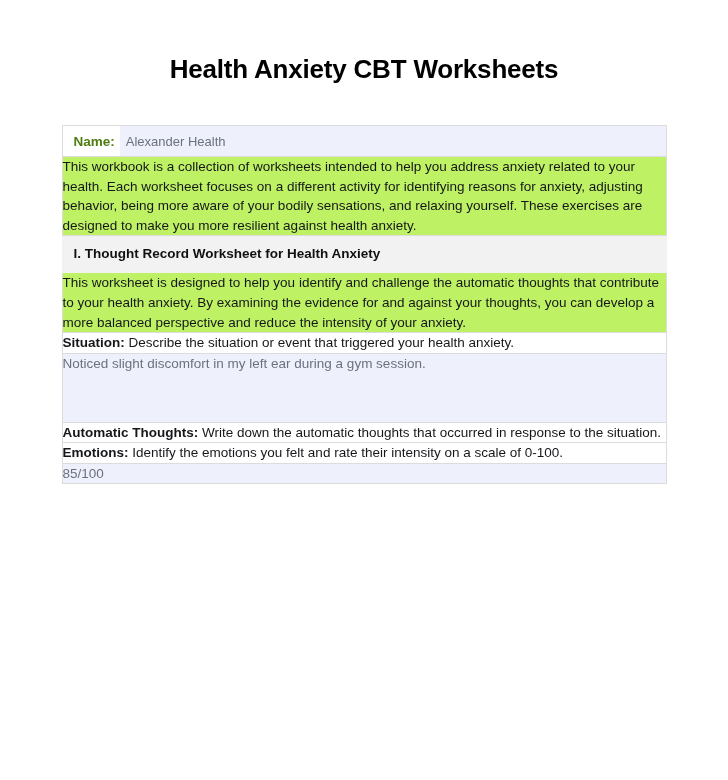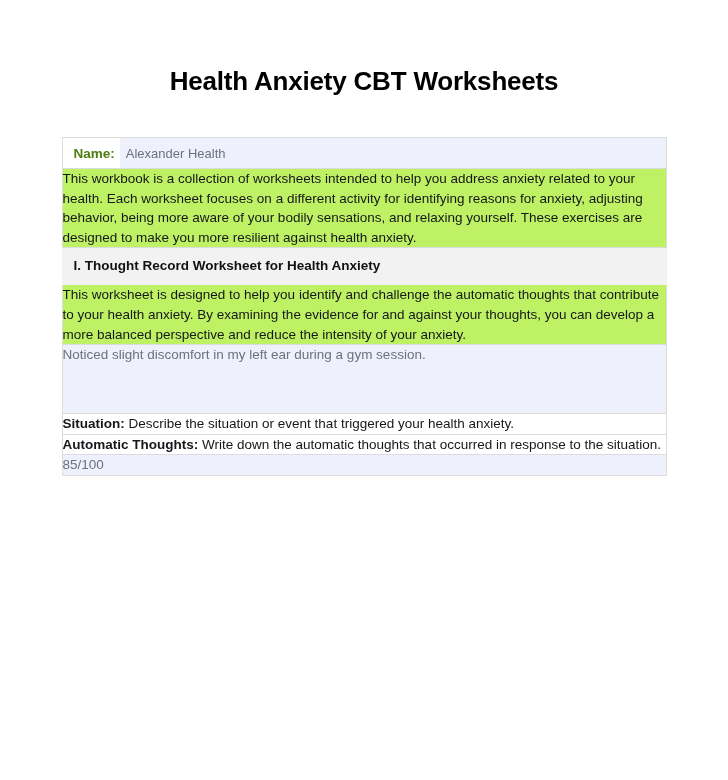--- a/index.html
+++ b/index.html
@@ -19,21 +19,21 @@
     min-height: 780px;
     background: #ffffff;
     box-sizing: border-box;
     position: relative;
   }
   .page-title {
     text-align: center;
     font-size: 26px;
     font-weight: bold;
     color: #000000;
-    margin: 12px;
+    margin: 0;
     padding: 54px 0 0 0;
     letter-spacing: -0.2px;
   }
   .sheet {
     width: 604px;
     margin: 0 auto;
     margin-top: 40px;
     border-collapse: collapse;
     table-layout: fixed;
   }
@@ -154,35 +154,41 @@
         <td colspan="2">
           <div class="cellpad">I. Thought Record Worksheet for Health Anxiety</div>
         </td>
       </tr>
 
       <tr>
         <td colspan="2" class="body-cell">This worksheet is designed to help you identify and challenge the automatic thoughts that contribute to your health anxiety. By examining the evidence for and against your thoughts, you can develop a more balanced perspective and reduce the intensity of your anxiety.</td>
       </tr>
 
       <tr>
-        <td colspan="2" class="answer-cell answer-tall">Noticed slight discomfort in my left ear during a gym session.</td>
-      </tr>
-      <tr>
         <td colspan="2" class="prompt-cell">
           <b>Situation:</b>
           <span>Describe the situation or event that triggered your health anxiety.</span>
         </td>
+      </tr>
+      <tr>
+        <td colspan="2" class="answer-cell answer-tall">Noticed slight discomfort in my left ear during a gym session.</td>
       </tr>
 
       <tr>
         <td colspan="2" class="prompt-cell">
           <b>Automatic Thoughts:</b>
           <span>Write down the automatic thoughts that occurred in response to the situation.</span>
         </td>
       </tr>
 
       <tr>
+        <td colspan="2" class="prompt-cell">
+          <b>Emotions:</b>
+          <span>Identify the emotions you felt and rate their intensity on a scale of 0-100.</span>
+        </td>
+      </tr>
+      <tr>
         <td colspan="2" class="answer-cell answer-short">85/100</td>
       </tr>
 
     </tbody>
   </table>
 </div>
 
 </body></html>

